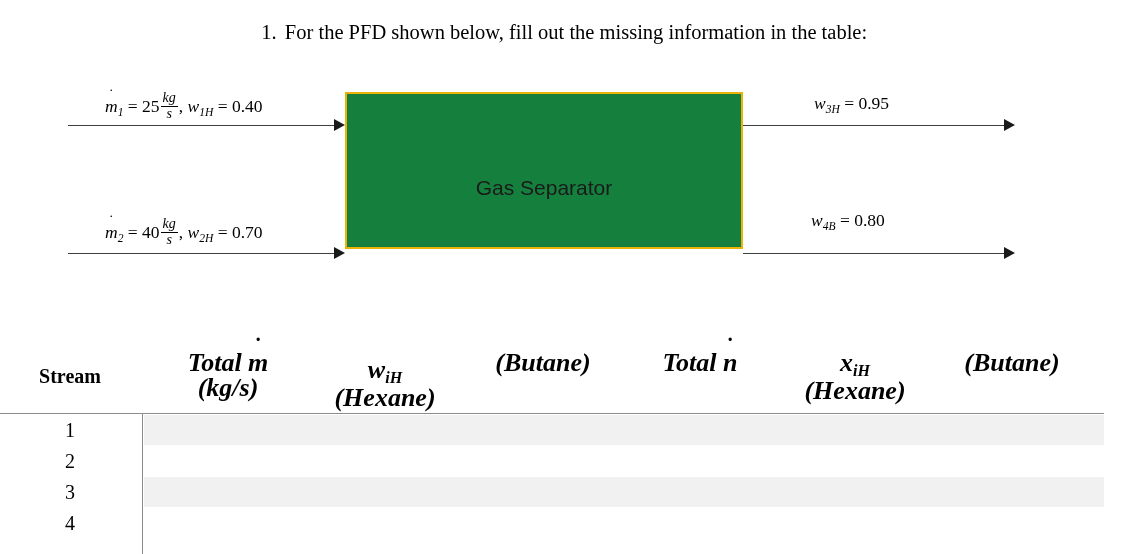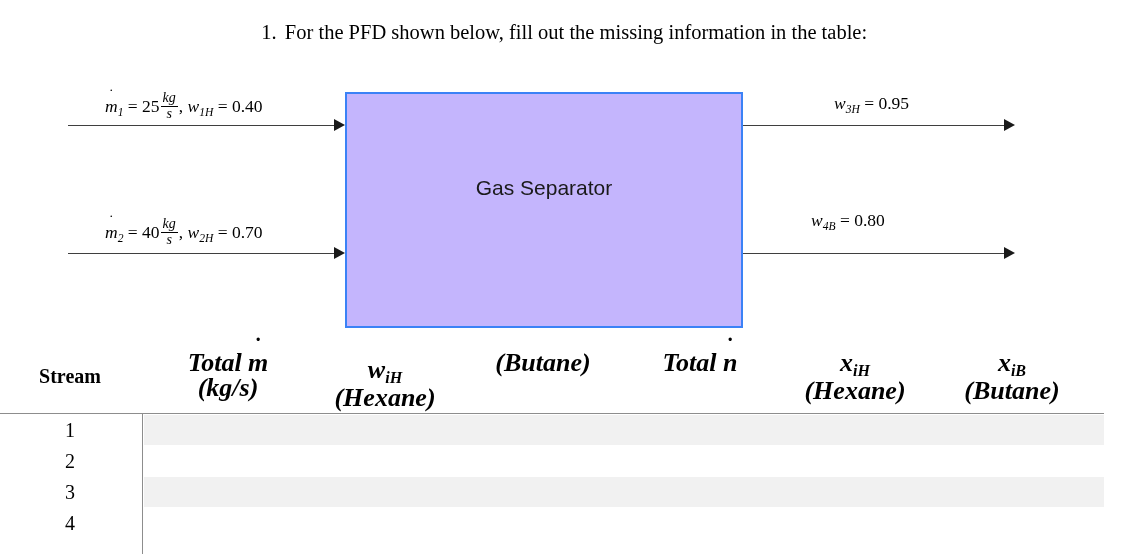--- a/index.html
+++ b/index.html
@@ -38,24 +38,24 @@
     left: 0;
     top: 60px;
     width: 1126px;
     height: 275px;
   }
   #separator-box {
     position: absolute;
     left: 345px;
     top: 32px;
     width: 398px;
-    height: 236px;
-    border: 2px solid #3b82f6;
+    height: 157px;
+    border: 2px solid #eab308;
     box-sizing: border-box;
-    background: #c4b5fd;
+    background: #15803d;
   }
   #separator-label {
     position: absolute;
     left: 0;
     right: 0;
     top: 82px;
     text-align: center;
     font-family: "Liberation Sans", "DejaVu Sans", sans-serif;
     font-size: 21px;
     color: #1a1a1a;
@@ -226,21 +226,21 @@
   </div>
 
   <div class="flow-line" style="left:68px; top:193px; width:267px;"></div>
   <div class="arrow-head" style="left:334px; top:187px;"></div>
   <div class="stream-label" style="left:105px; top:159px;">
     <span class="dotvar"><span class="dot">˙</span><span>m</span></span><sub>2</sub><span class="num"> = </span><span class="num">40</span><span class="frac"><span class="numer">kg</span><span class="denom">s</span></span><span class="num">, </span><span class="var">w</span><sub>2H</sub><span class="num"> = </span><span class="num">0.70</span>
   </div>
 
   <div class="flow-line" style="left:743px; top:65px; width:262px;"></div>
   <div class="arrow-head" style="left:1004px; top:59px;"></div>
-  <div class="stream-label" style="left:834px; top:33px;text-align:center;">
+  <div class="stream-label" style="left:814px; top:33px;text-align:center;">
     <span class="var">w</span><sub>3H</sub><span class="num"> = </span><span class="num">0.95</span>
   </div>
 
   <div class="flow-line" style="left:743px; top:193px; width:262px;"></div>
   <div class="arrow-head" style="left:1004px; top:187px;"></div>
   <div class="stream-label" style="left:811px; top:150px;">
     <span class="var">w</span><sub>4B</sub><span class="num"> = </span><span class="num">0.80</span>
   </div>
 </div>
 
@@ -269,21 +269,20 @@
     <div class="head-cell head-italic" style="left:620px; top:10px; width:160px;">
       <span class="l1"><span>Total </span><span class="dotvar"><span class="dot">˙</span><span>n</span></span></span>
     </div>
 
     <div class="head-cell head-italic" style="left:775px; top:10px; width:160px;">
       <span class="l1"><span>x</span><sub>iH</sub></span>
       <span class="l2">(Hexane)</span>
     </div>
 
     <div class="head-cell head-italic" style="left:932px; top:10px; width:160px;">
-      <span class="l1"><span>x</span><sub>iB</sub></span>
       <span class="l2">(Butane)</span>
     </div>
   </div>
 
   <div id="header-rule"></div>
   <div id="col-divider"></div>
 
   <div class="table-row shaded" style="top:75px;"></div>
   <div class="row-number" style="top:75px;">1</div>
 

